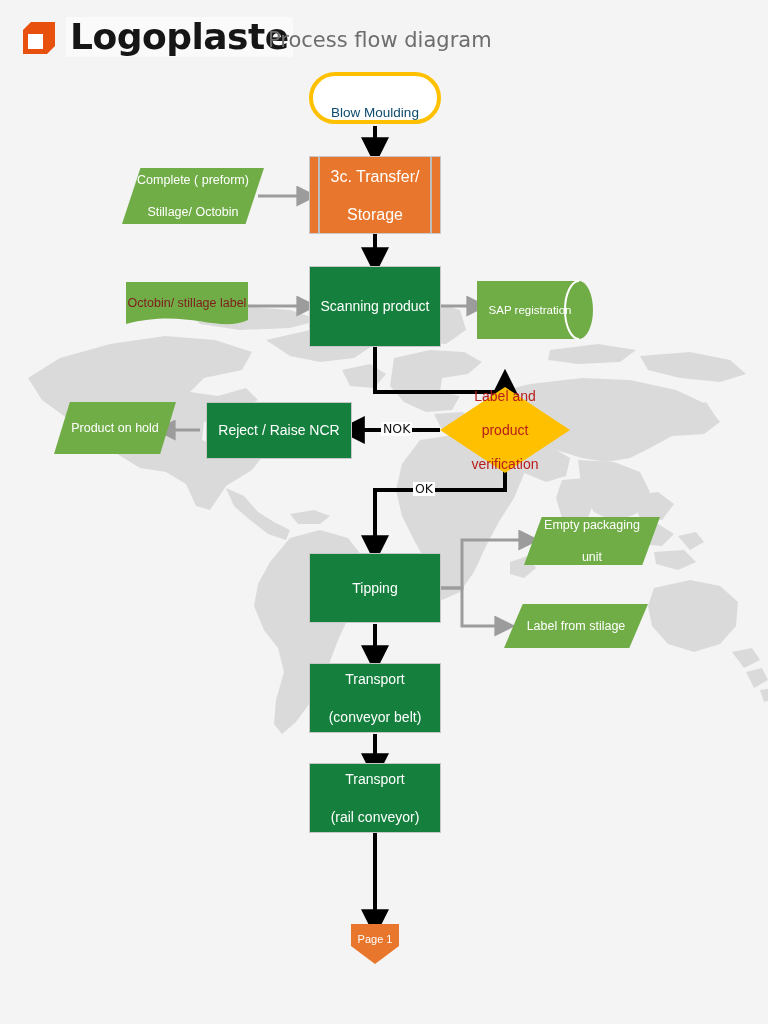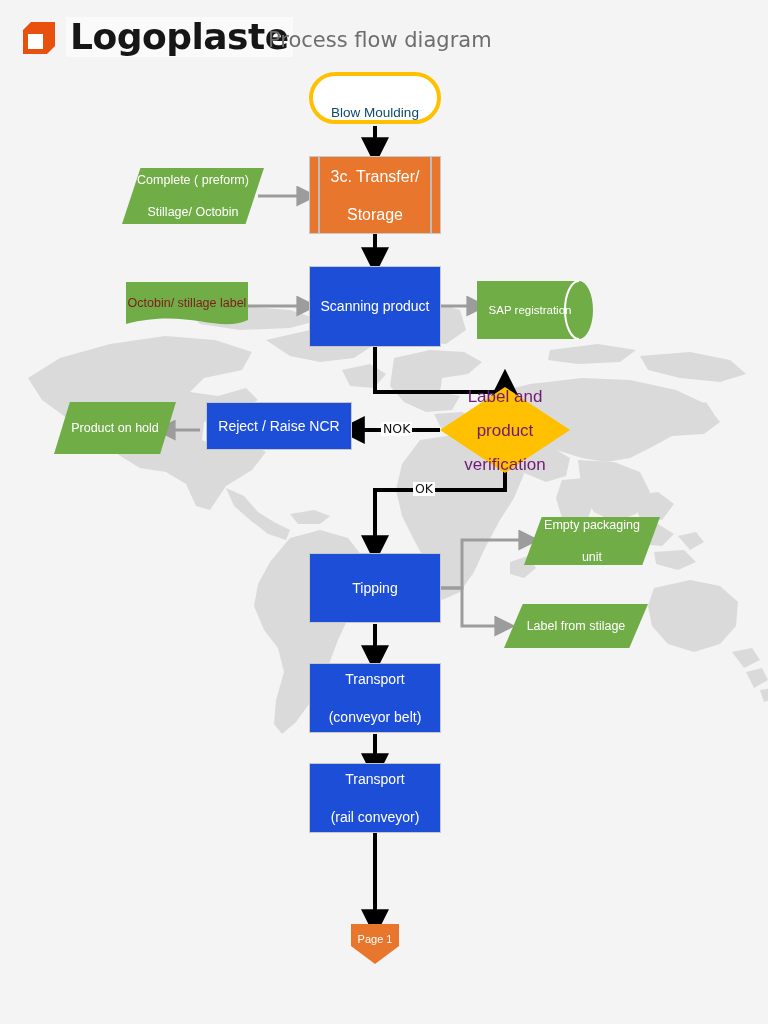--- a/index.html
+++ b/index.html
@@ -32,21 +32,21 @@
 
   
   .node{position:absolute;display:flex;align-items:center;justify-content:center;text-align:center;box-sizing:border-box;}
   .node span{display:block;width:100%;}
 
   .n-terminator{
     background:#ffffff;border:4px solid #FFC000;border-radius:34px;
     color:#0c4a6e;font-size:13.5px;font-weight:normal;align-items:flex-end;
   }
   .n-process{
-    background:#1d4ed8;border:1px solid #c8c8c8;color:#ffffff;
+    background:#15803d;border:1px solid #c8c8c8;color:#ffffff;
     font-size:14px;line-height:19px;
   }
   .n-predefined{
     background:#E8762C;border:1px solid #c8c8c8;color:#ffffff;
     font-size:16px;line-height:19px;
   }
   .n-predefined::before,.n-predefined::after{
     content:"";position:absolute;top:0;bottom:0;width:2px;background:#bdbdbd;
   }
   .n-predefined::before{left:8px;}
@@ -55,21 +55,21 @@
   .n-data{ 
     background:#70AD47;color:#ffffff;font-size:12.5px;line-height:16px;
     clip-path:polygon(13% 0,100% 0,87% 100%,0 100%);
   }
   .n-doc{ 
     background:#70AD47;color:#7f1d1d;font-size:12.5px;line-height:16px;
   }
   .n-db{ 
     color:#ffffff;font-size:11.5px;line-height:15px;
   }
-  .n-decision{color:#701a75;font-size:17px;line-height:17px;font-weight:normal;}
+  .n-decision{color:#b91c1c;font-size:14px;line-height:17px;font-weight:normal;}
   .n-decision .dia-label{position:relative;z-index:2;}
   .n-offpage{color:#ffffff;font-size:11px;}
   .n-offpage .op-label{position:relative;z-index:2;margin-bottom:10px;}
 
   .edge-label{
     position:absolute;background:#ffffff;color:#111;
     font-size:12.5px;line-height:14px;padding:0 2px;
     font-family:"DejaVu Sans", sans-serif;
   }
   svg.shape{position:absolute;left:0;top:0;overflow:visible;}
@@ -211,21 +211,21 @@
     <svg class="shape" width="130" height="86" viewBox="0 0 130 86">
       <polygon points="65,0 130,43 65,86 0,43" fill="#FFC000"></polygon>
     </svg>
     <span class="dia-label">
       <span>Label and</span><br>
       <span>product</span><br>
       <span>verification</span>
     </span>
   </div>
 
-  <div class="node n-process" style="left:206px;top:402px;width:146px;height:48px;">
+  <div class="node n-process" style="left:206px;top:402px;width:146px;height:57px;">
     <span>Reject / Raise NCR</span>
   </div>
 
   <div class="node n-data" style="left:54px;top:402px;width:122px;height:52px;">
     <span>Product on hold</span>
   </div>
 
   <div class="node n-process" style="left:309px;top:553px;width:132px;height:70px;">
     <span>Tipping</span>
   </div>

